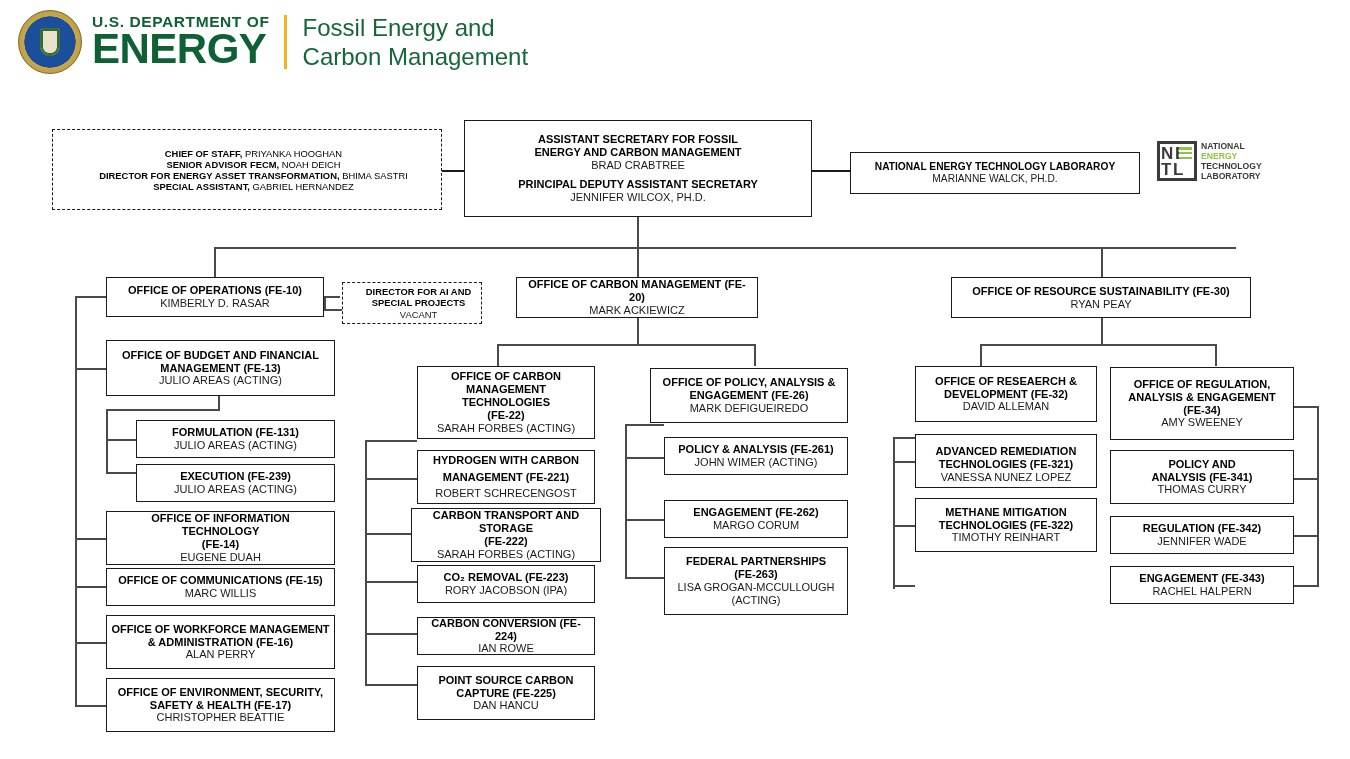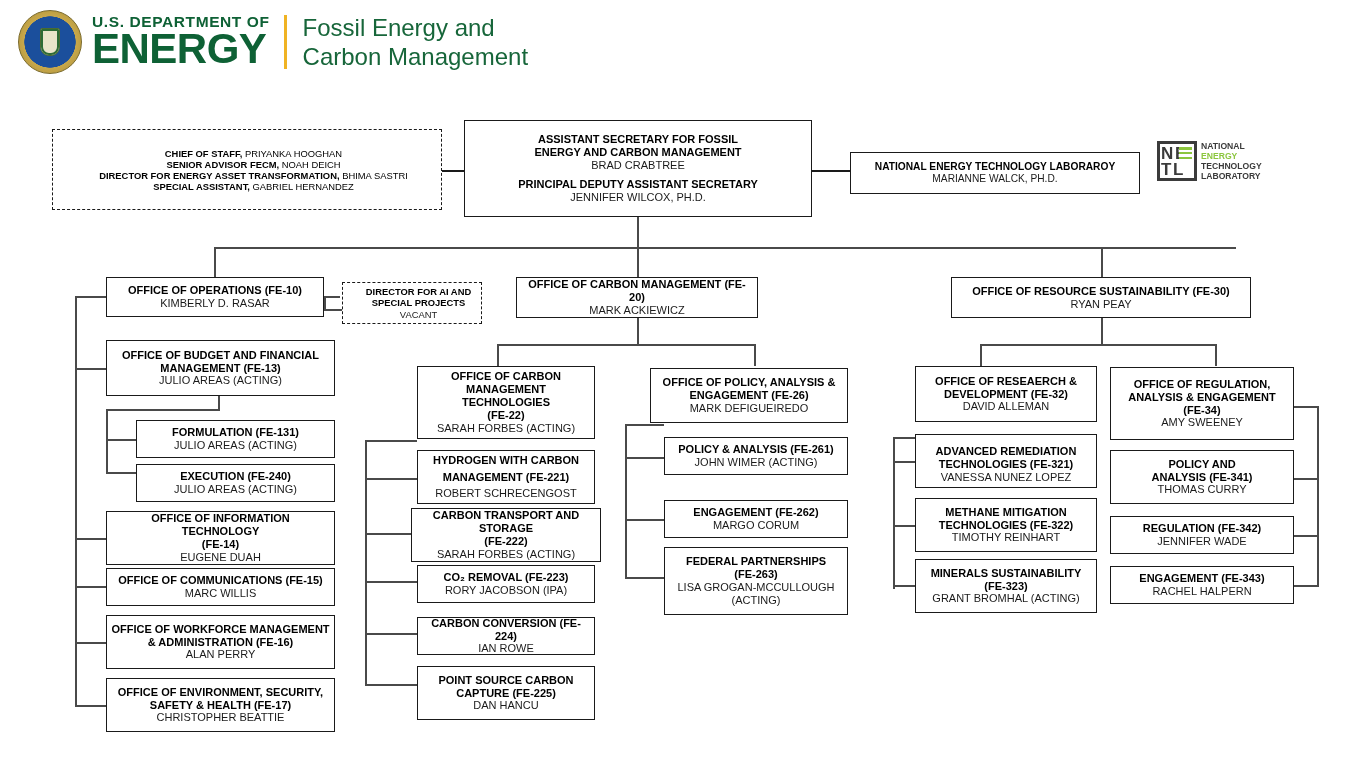--- a/index.html
+++ b/index.html
@@ -225,21 +225,21 @@
     <div class="ttl fs11">MANAGEMENT (FE-13)</div>
     <div class="nm fs11">JULIO AREAS (ACTING)</div>
   </div>
 
   <div class="box" style="left:136px;top:420px;width:199px;height:38px;">
     <div class="ttl fs11">FORMULATION (FE-131)</div>
     <div class="nm fs11">JULIO AREAS (ACTING)</div>
   </div>
 
   <div class="box" style="left:136px;top:464px;width:199px;height:38px;">
-    <div class="ttl fs11">EXECUTION (FE-240)</div>
+    <div class="ttl fs11">EXECUTION (FE-239)</div>
     <div class="nm fs11">JULIO AREAS (ACTING)</div>
   </div>
 
   <div class="box" style="left:106px;top:511px;width:229px;height:54px;">
     <div class="ttl fs11">OFFICE OF INFORMATION TECHNOLOGY</div>
     <div class="ttl fs11">(FE-14)</div>
     <div class="nm fs11">EUGENE DUAH</div>
   </div>
 
   <div class="box" style="left:106px;top:568px;width:229px;height:38px;">
@@ -328,25 +328,20 @@
     <div class="ttl fs11">TECHNOLOGIES (FE-321)</div>
     <div class="nm fs11">VANESSA NUNEZ LOPEZ</div>
   </div>
 
   <div class="box" style="left:915px;top:498px;width:182px;height:54px;">
     <div class="ttl fs11">METHANE MITIGATION</div>
     <div class="ttl fs11">TECHNOLOGIES (FE-322)</div>
     <div class="nm fs11">TIMOTHY REINHART</div>
   </div>
 
-  <div class="box" style="left:915px;top:559px;width:182px;height:54px;">
-    <div class="ttl fs11">MINERALS SUSTAINABILITY</div>
-    <div class="ttl fs11">(FE-323)</div>
-    <div class="nm fs11">GRANT BROMHAL (ACTING)</div>
-  </div>
 
   <div class="box" style="left:1110px;top:367px;width:184px;height:73px;">
     <div class="ttl fs11">OFFICE OF REGULATION,</div>
     <div class="ttl fs11">ANALYSIS &amp; ENGAGEMENT</div>
     <div class="ttl fs11">(FE-34)</div>
     <div class="nm fs11">AMY SWEENEY</div>
   </div>
 
   <div class="box" style="left:1110px;top:450px;width:184px;height:54px;justify-content:center;">
     <div class="ttl fs11">POLICY AND</div>

